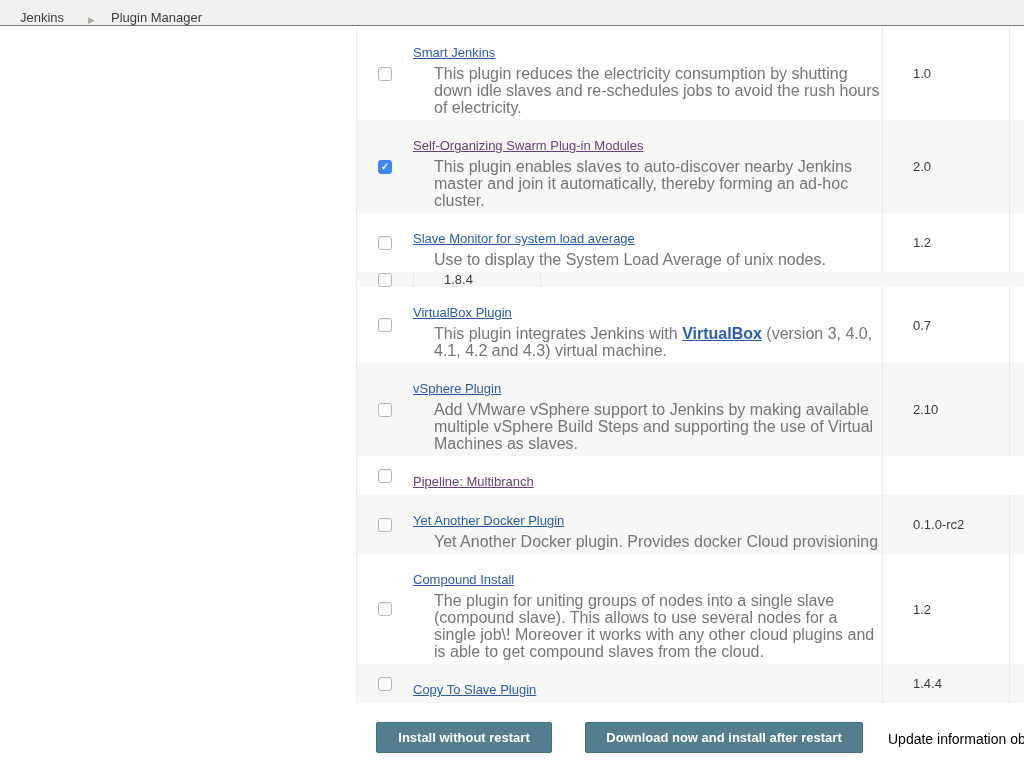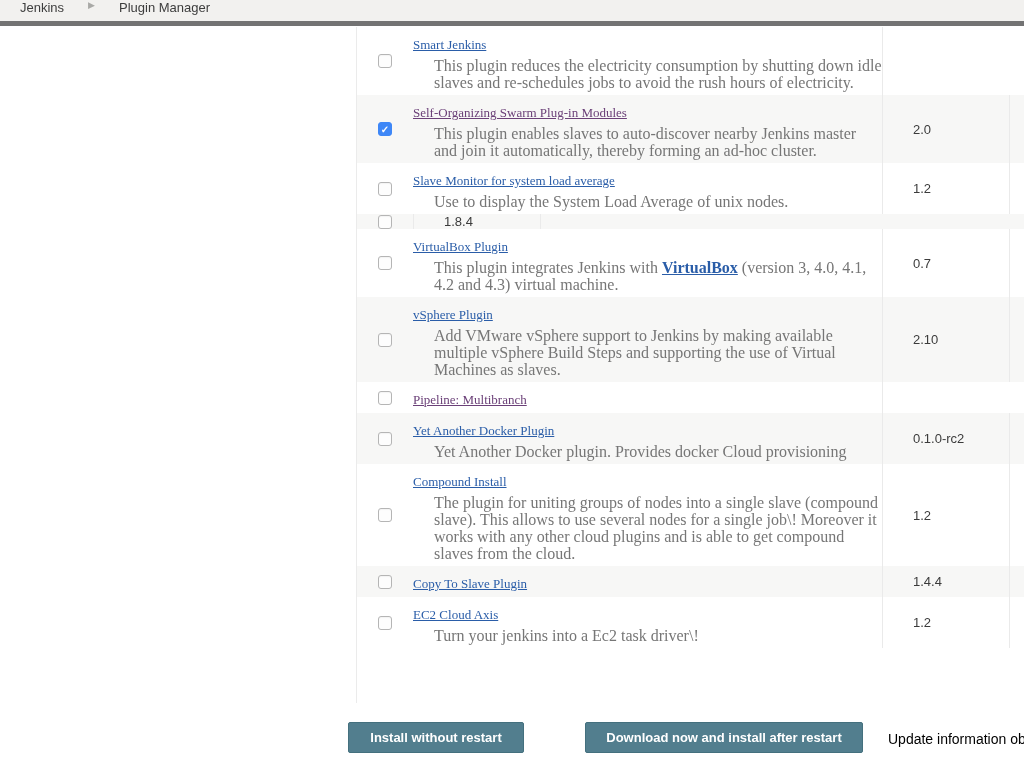--- a/index.html
+++ b/index.html
@@ -8,47 +8,46 @@
     overflow: hidden;
     background: #ffffff;
     font-family: "Liberation Sans", sans-serif;
     position: relative;
   }
   
   .topbar {
     position: absolute; left: 0; top: 0;
     width: 1024px; height: 26px;
     background: #f2f1ef;
-    border-bottom: 5px solid #737373;
-    display: flex; align-items: flex-start;
+    border-bottom: 1px solid #737373;
+    display: flex; align-items: flex-end;
     font-size: 13px; color: #3d3d3d;
   }
   .topbar .crumb { margin-left: 20px; cursor: pointer; }
-  .topbar .crumb2 { margin-left: 24px; }
+  .topbar .crumb2 { margin-left: 16px; }
   .topbar .sep {
     margin-left: 24px;
     color: #a9a9a6; font-size: 9px;
   }
   
   .plugin-table {
     position: absolute; left: 356px; top: 27px;
     width: 1120px; height: 676px;
     overflow: hidden;
     border-left: 1px solid #ebebeb;
   }
   .plugin-row { display: flex; width: 100%; }
   .plugin-row:nth-child(even) { background: #f7f7f6; }
   .cell-check {
     width: 56px; flex: 0 0 56px;
     display: flex; align-items: center; justify-content: center;
   }
   .cell-main {
     width: 469px; flex: 0 0 469px;
-    padding: 8px 0 4px 0;
-    font-family: Liberation Serif, serif;
+    padding: 16px 0 4px 0;
   }
   .cell-version {
     width: 127px; flex: 0 0 127px;
     border-left: 1px solid #eaeaea;
     display: flex; align-items: center;
     padding-left: 30px;
     font-size: 13px; color: #3b3b3b;
   }
   .cell-installed { flex: 1; border-left: 1px solid #eaeaea; }
   .plugin-link {
@@ -82,21 +81,21 @@
   
   .action-btn {
     position: absolute; top: 722px; height: 31px;
     background: #527e8e;
     border: 1px solid #44707e; border-radius: 2px;
     color: #ffffff; font-size: 13px; font-weight: bold;
     font-family: "Liberation Sans", sans-serif;
     display: flex; align-items: center; justify-content: center;
     cursor: pointer; white-space: nowrap;
   }
-  .btn-install { left: 348px; width: 176px; }
+  .btn-install { left: 376px; width: 176px; }
   .btn-download { left: 585px; width: 278px; }
   .update-info {
     position: absolute; left: 888px; top: 731px;
     font-size: 14px; color: #000000; white-space: nowrap;
   }
 </style>
 </head>
 <body>
 
 <div class="topbar">
@@ -104,20 +103,21 @@
   <span class="sep">▶</span>
   <span class="crumb crumb2">Plugin Manager</span>
 </div>
 
 <div class="plugin-table">
     <div class="plugin-row">
       <div class="cell-check">
         <span class="checkbox"></span>
       </div>
       <div class="cell-main"><a class="plugin-link">Smart Jenkins</a><div class="plugin-desc"><span>This plugin reduces the electricity consumption by shutting down idle slaves and re-schedules jobs to avoid the rush hours of electricity.</span></div></div>
+      <div class="cell-version">1.0</div>
       <div class="cell-installed"></div>
     </div>
     <div class="plugin-row">
       <div class="cell-check">
         <span class="checkbox checked">✓</span>
       </div>
       <div class="cell-main"><a class="plugin-link visited">Self-Organizing Swarm Plug-in Modules</a><div class="plugin-desc"><span>This plugin enables slaves to auto-discover nearby Jenkins master and join it automatically, thereby forming an ad-hoc cluster.</span></div></div>
       <div class="cell-version">2.0</div>
       <div class="cell-installed"></div>
     </div>

